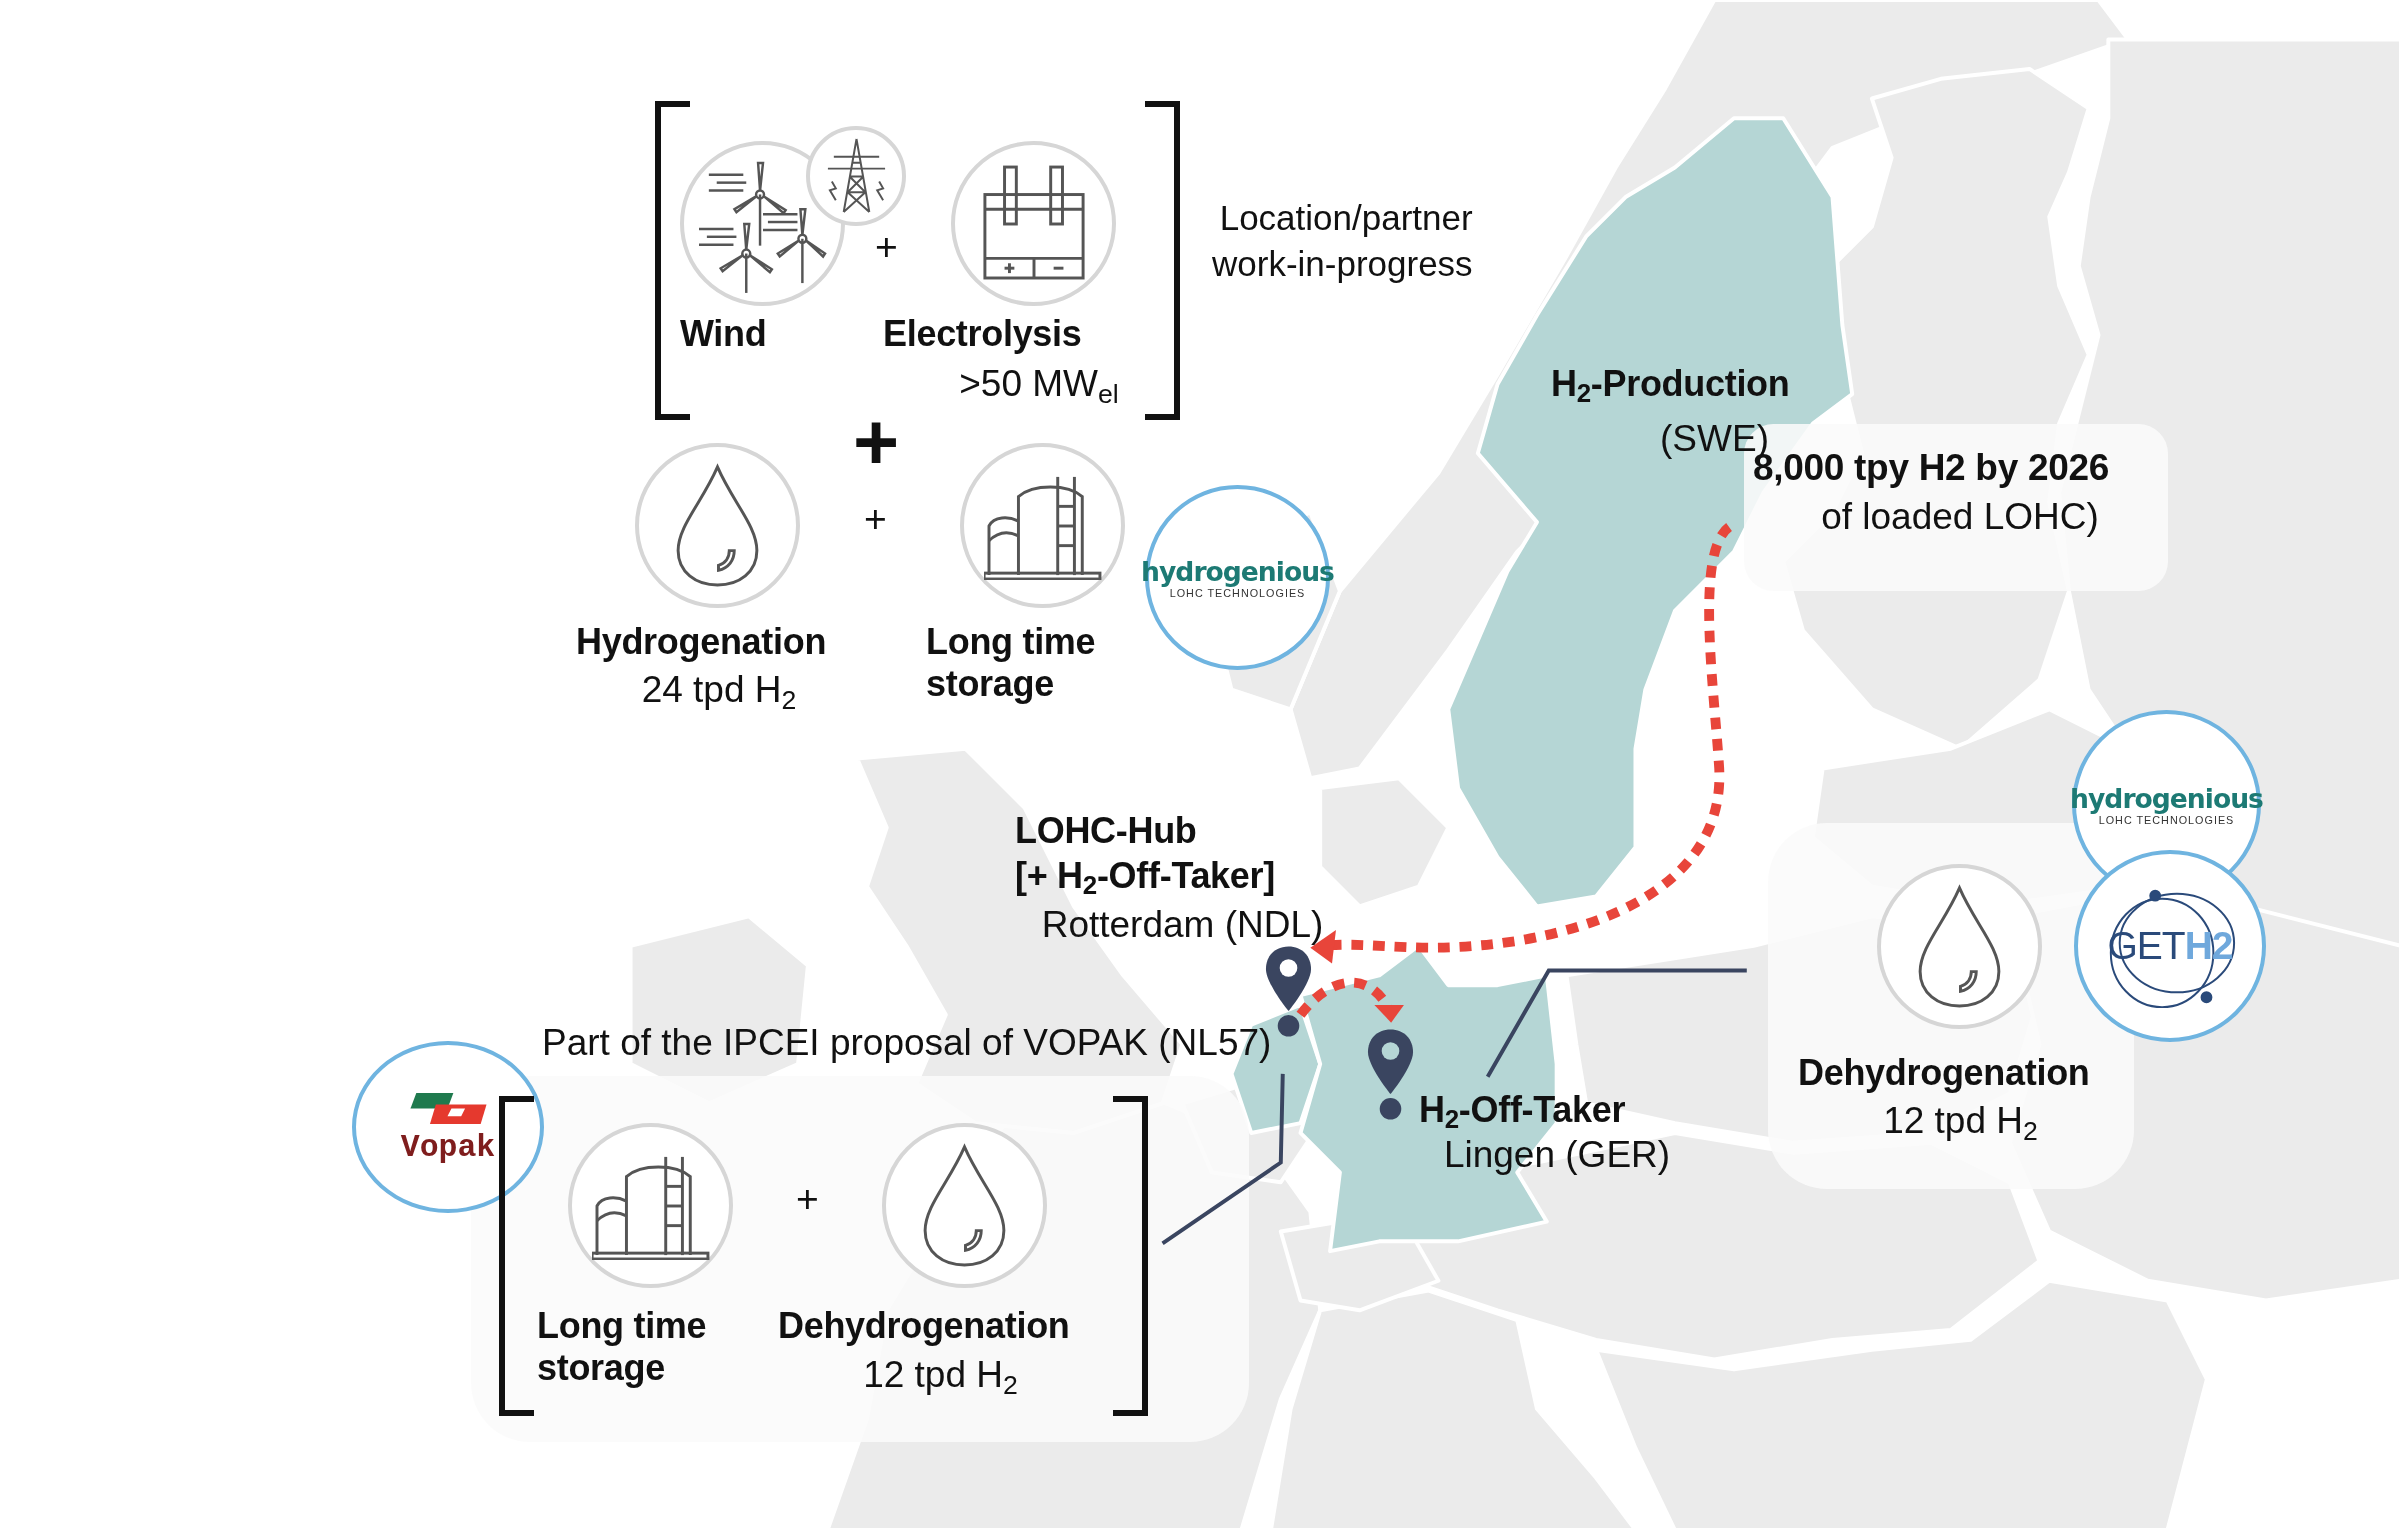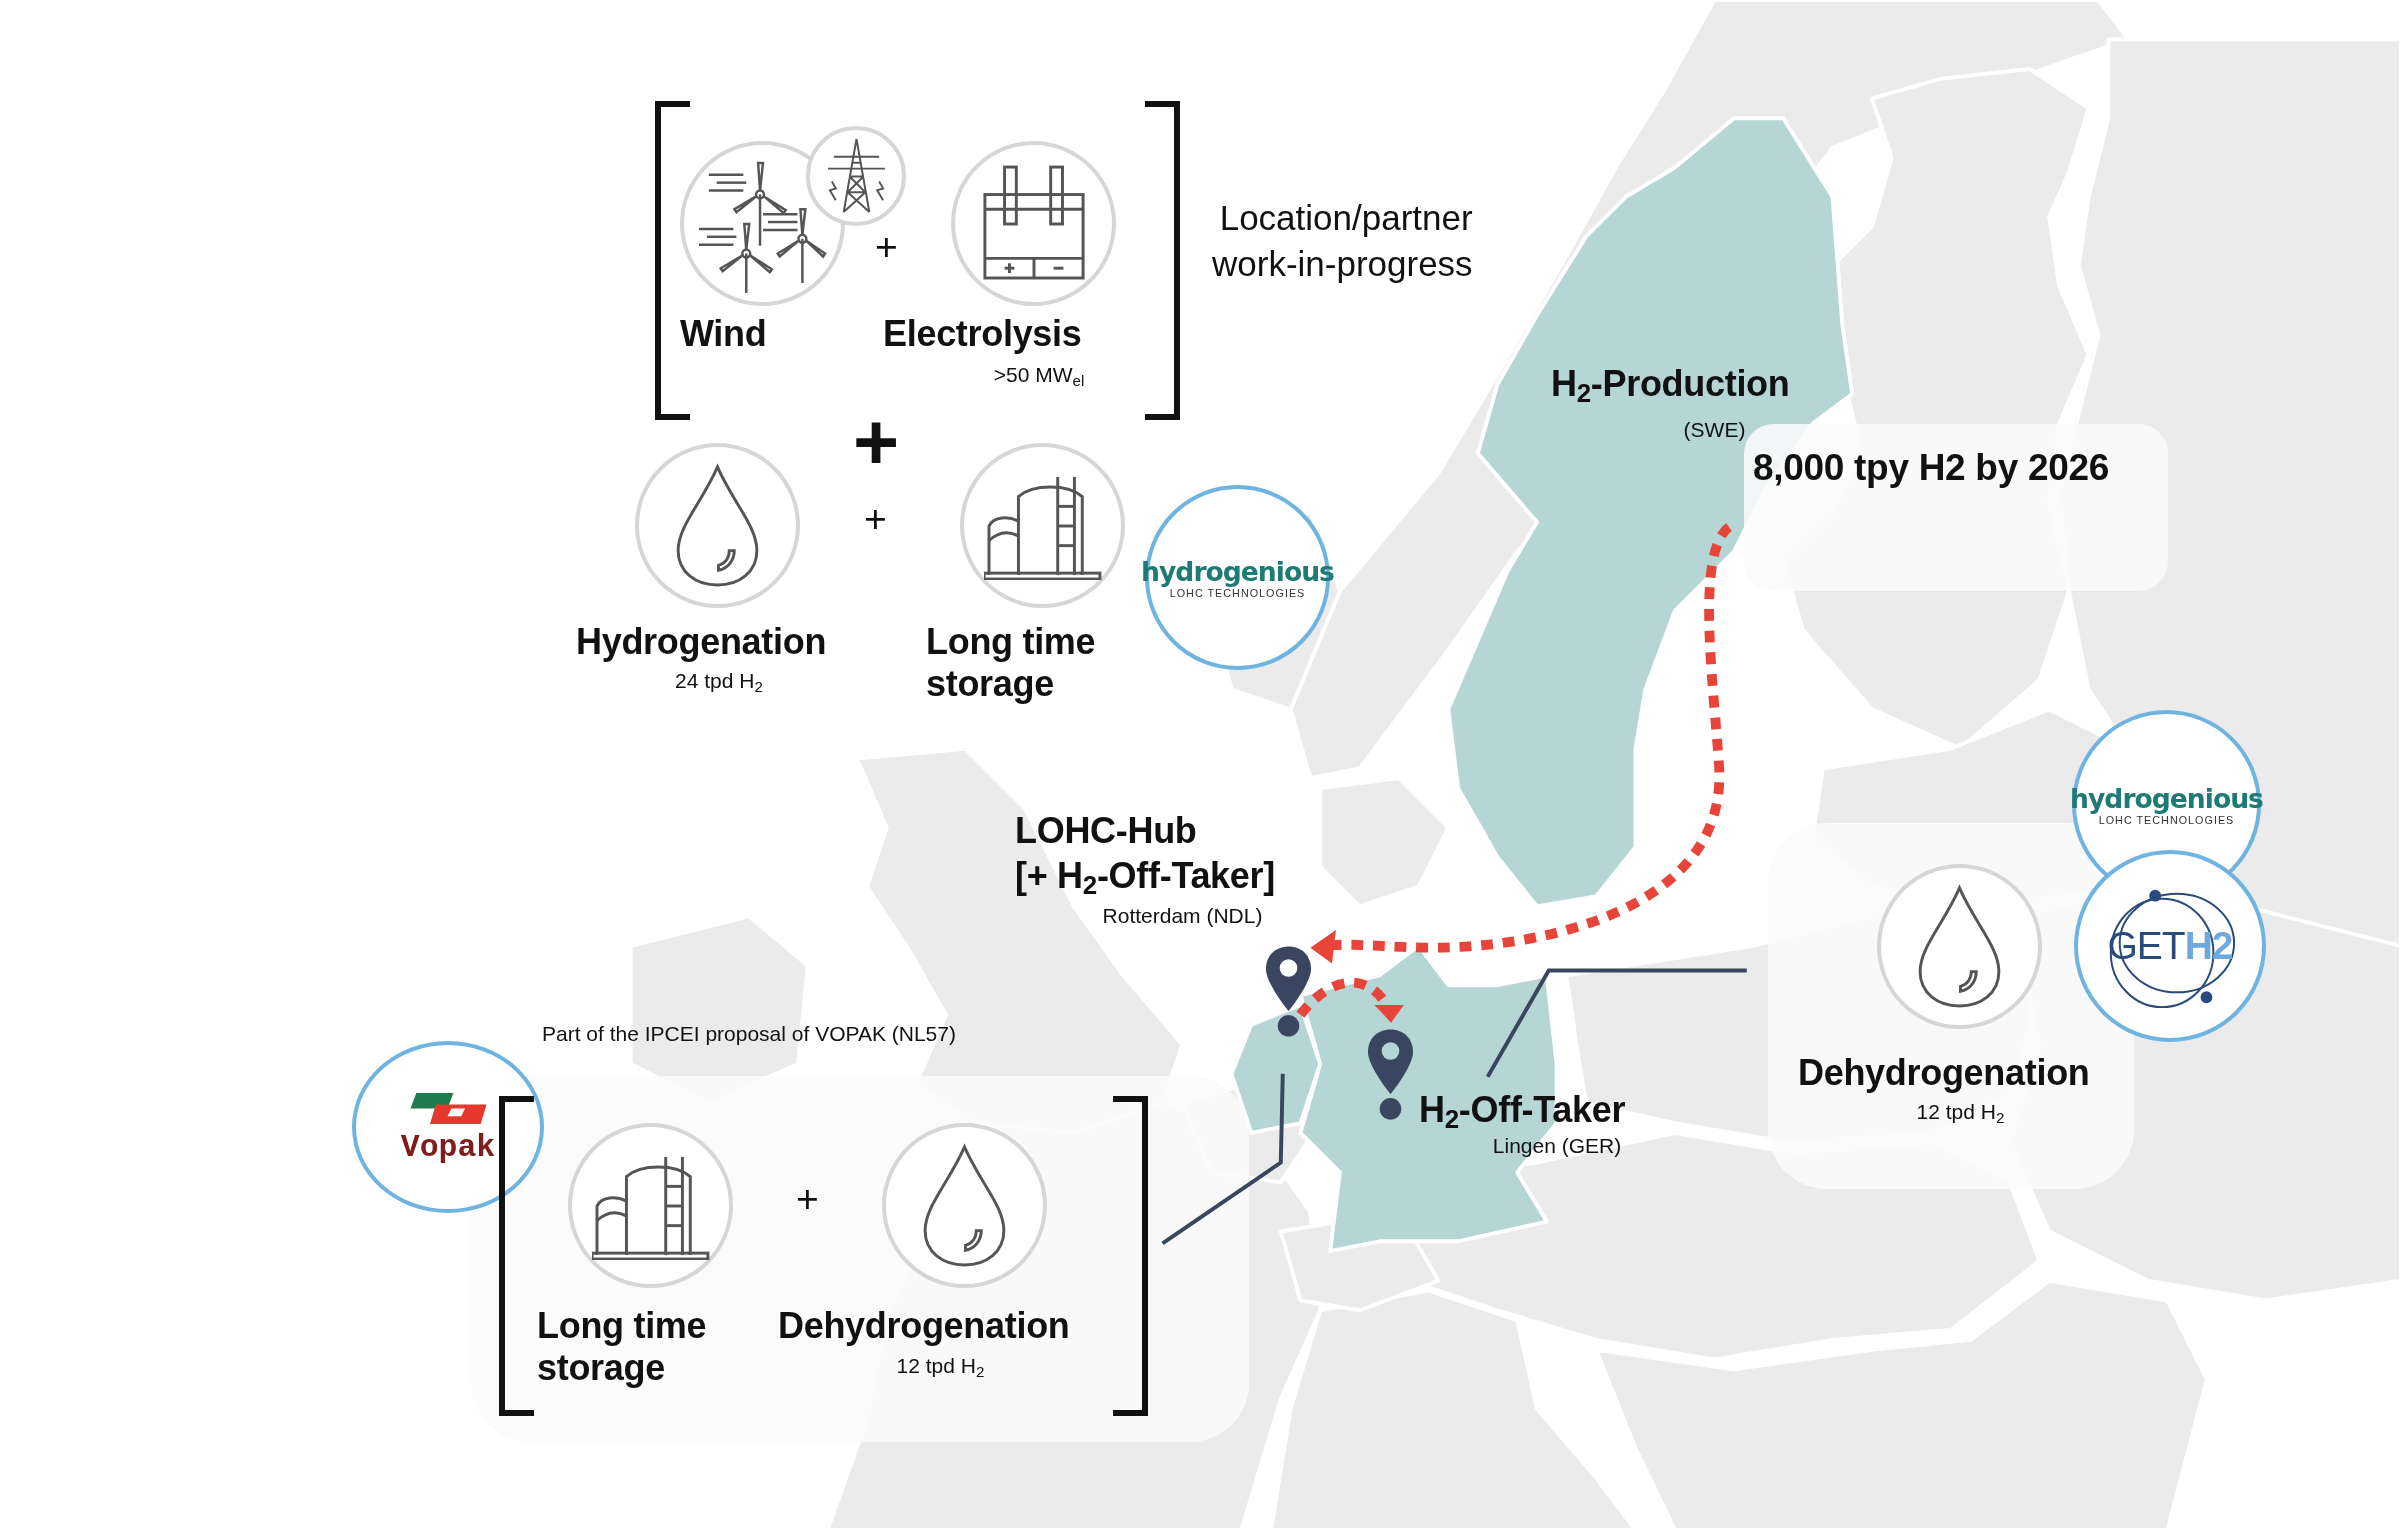--- a/index.html
+++ b/index.html
@@ -1,20 +1,20 @@
 <!DOCTYPE html>
 <html><head>
 <meta charset="utf-8">
 <style>
   html, body { margin:0; padding:0; background:#ffffff; }
   body { width:2401px; height:1530px; position:relative; overflow:hidden; font-family:"Liberation Sans", sans-serif; color:#111; }
   .abs { position:absolute; }
   #map { position:absolute; left:0; top:0; width:2401px; height:1530px; }
   .lbl-bold { font-weight:700; font-size:36px; line-height:1.18; white-space:nowrap; letter-spacing:-0.3px; }
-  .lbl-norm { font-size:21px; line-height:1.2; text-align:center; white-space:nowrap; }
+  .lbl-norm { font-size:37px; line-height:1.2; text-align:center; white-space:nowrap; }
   .icon-circle { position:absolute; border:4.9px solid #d6d6d6; border-radius:50%; background:#fff; box-sizing:border-box; display:flex; align-items:center; justify-content:center; }
   .logo-circle { position:absolute; border:4.9px solid #6fb4e0; border-radius:50%; background:#fff; box-sizing:border-box; display:flex; flex-direction:column; align-items:center; justify-content:center; }
   .bracket-l, .bracket-r { position:absolute; border:6.9px solid #111; box-sizing:border-box; }
   .bracket-l { border-right:none; width:35px; }
   .bracket-r { border-left:none; width:35px; }
   .plus-s { position:absolute; font-size:39px; font-weight:400; }
   .plus-l { position:absolute; font-size:79px; font-weight:700; line-height:1; }
   .panel { position:absolute; background:rgba(250,250,250,0.88); border-radius:59px; }
   .hg-word { font-family:"DejaVu Sans", sans-serif; font-weight:700; color:#1d7a74; letter-spacing:-1px; }
   .hg-sub { font-family:"Liberation Sans", sans-serif; color:#333; letter-spacing:1px; }
@@ -181,20 +181,21 @@
   <div class="hg-sub" style="font-size:10.8px;">LOHC TECHNOLOGIES</div>
 </div>
 
 <div class="lbl-bold" style="position:absolute; left:1551px; top:363px; width:325px;">
   <span>H</span><sub class="s">2</sub><span>-Production</span>
 </div>
 <div class="lbl-norm" style="position:absolute; left:1601px; top:417px; width:227px;">(SWE)</div>
 
 <div class="lbl-bold" style="position:absolute; left:1753px; top:446px; width:414px; font-size:37px;">8,000 tpy H2 by 2026</div>
 <div class="lbl-norm" style="position:absolute; left:1753px; top:495px; width:414px;">
+  <div>of loaded LOHC)</div>
 </div>
 
 <svg class="abs" style="left:0; top:0;" width="2401" height="1530" viewBox="0 0 2437 1553">
   <g fill="none" stroke="#e8453a" stroke-width="10" stroke-dasharray="12 10">
     <path d="M1755,535 C1720,560 1740,700 1745,780 C1750,880 1660,935 1540,955 C1440,970 1400,955 1340,960"></path>
     <path d="M1320,1030 C1350,990 1390,985 1410,1025"></path>
   </g>
   <path d="M1330,962 L1356,944 L1352,978 Z" fill="#e8453a"></path>
   <path d="M1395,1020 L1425,1020 L1412,1038 Z" fill="#e8453a"></path>
 

